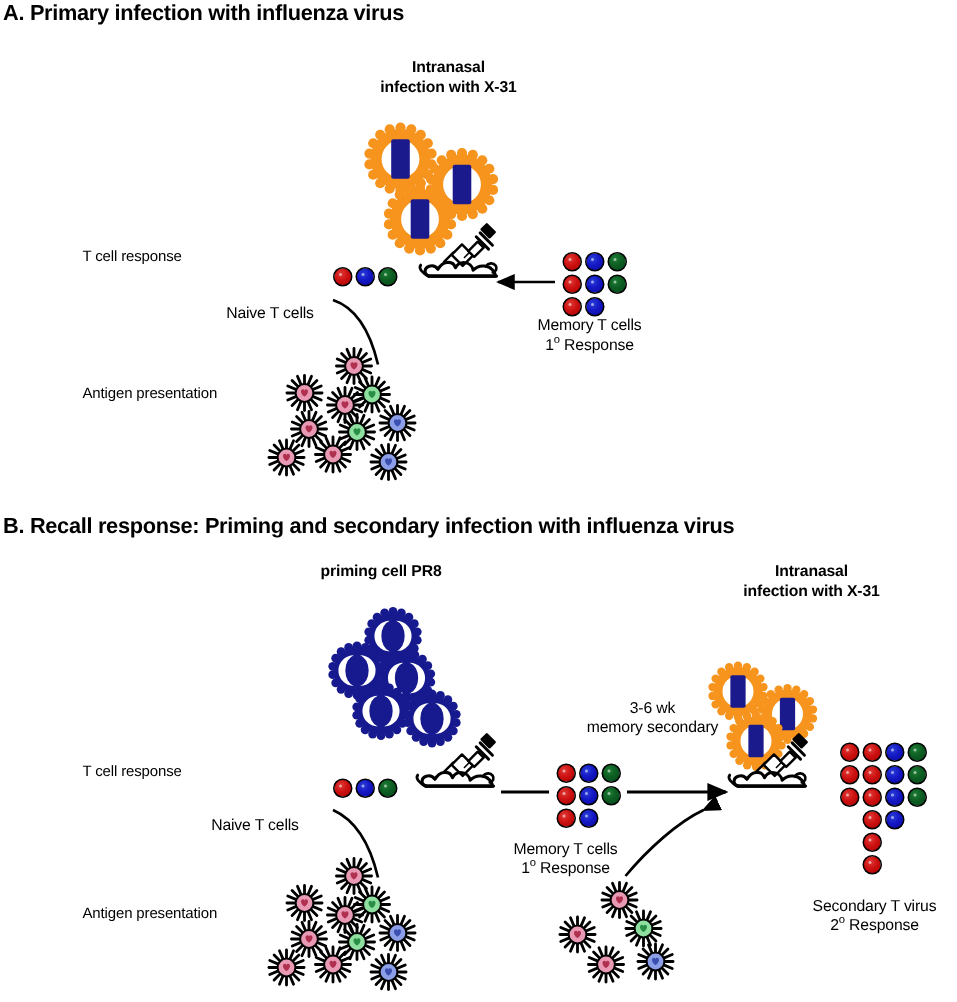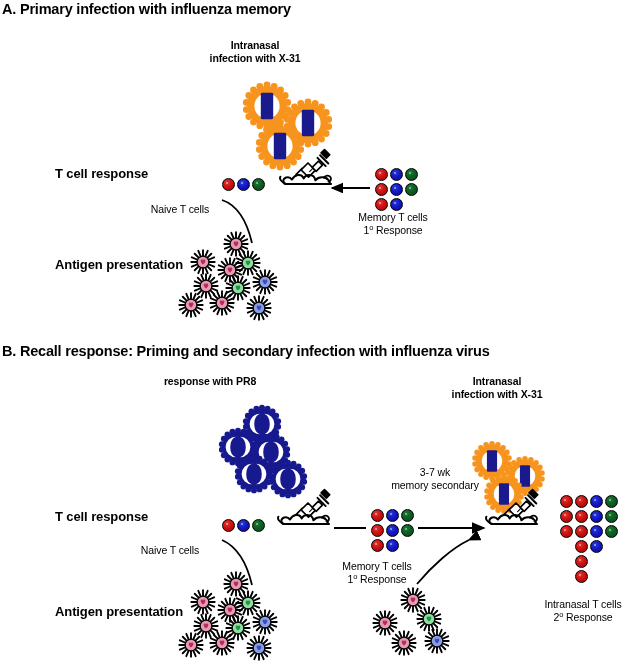--- a/index.html
+++ b/index.html
@@ -10,25 +10,25 @@
     -webkit-font-smoothing:none;
   }
   .fig{position:absolute;inset:0;}
   .abs{position:absolute;}
 
   
   .panel-title{
     font-size:14.5px;font-weight:bold;letter-spacing:-0.2px;white-space:nowrap;
   }
   .row-label{
-    font-size:13px;font-weight:bold;white-space:nowrap;letter-spacing:-0.1px;
+    font-size:10px;font-weight:normal;white-space:nowrap;letter-spacing:-0.1px;
   }
   .hdr{
     font-size:10.5px;font-weight:bold;white-space:nowrap;text-align:center;
-    line-height:13px;letter-spacing:-0.1px;
+    line-height:13px;letter-spacing:-0.1px;margin-left:44px;
   }
   .cap{
     font-size:10.5px;font-weight:normal;white-space:nowrap;text-align:center;
     line-height:13px;letter-spacing:-0.1px;
   }
   .cap sup{font-size:7.5px;vertical-align:super;line-height:0;}
 
   
   .tcell{
     position:absolute;width:13px;height:13px;border-radius:50%;
@@ -179,21 +179,21 @@
 
       <marker id="arrowhead" markerWidth="7" markerHeight="7" refX="6.2" refY="3" orient="auto">
         <path d="M 0 0 L 7 3 L 0 6 Z" fill="#000"></path>
       </marker>
       <marker id="arrowhead-l" markerWidth="7" markerHeight="7" refX="6.2" refY="3" orient="auto">
         <path d="M 0 0 L 7 3 L 0 6 Z" fill="#000"></path>
       </marker>
     </defs>
   </svg>
 
-  <div class="abs panel-title" style="left:2px;top:1px;">A. Primary infection with influenza memory</div>
+  <div class="abs panel-title" style="left:2px;top:1px;">A. Primary infection with influenza virus</div>
 
   <div class="abs hdr" style="left:175px;top:39px;width:160px;">
     <div>Intranasal</div>
     <div>infection with X-31</div>
   </div>
 
   <div class="abs row-label" style="left:55px;top:166px;">T cell response</div>
   <div class="abs row-label" style="left:55px;top:257px;">Antigen presentation</div>
 
   <div class="abs cap" style="left:120px;top:203px;width:120px;">Naive T cells</div>
@@ -304,45 +304,45 @@
         </g>
       <g transform="translate(259,308) scale(0.9)">
           <use href="#dc-blue"></use>
         </g>
     </g>
   </svg>
 
   <div class="abs panel-title" style="left:2px;top:343px;">B. Recall response: Priming and secondary infection with influenza virus</div>
 
   <div class="abs hdr" style="left:140px;top:375px;width:140px;">
-    <div>response with PR8</div>
+    <div>priming cell PR8</div>
   </div>
 
   <div class="abs hdr" style="left:427px;top:375px;width:140px;">
     <div>Intranasal</div>
     <div>infection with X-31</div>
   </div>
 
   <div class="abs cap" style="left:380px;top:466px;width:110px;">
-    <div>3-7 wk</div>
+    <div>3-6 wk</div>
     <div>memory secondary</div>
   </div>
 
   <div class="abs row-label" style="left:55px;top:509px;">T cell response</div>
   <div class="abs row-label" style="left:55px;top:604px;">Antigen presentation</div>
 
   <div class="abs cap" style="left:110px;top:544px;width:120px;">Naive T cells</div>
 
   <div class="abs cap" style="left:317px;top:560px;width:120px;">
     <div>Memory T cells</div>
     <div><span>1</span><sup>o</sup><span> Response</span></div>
   </div>
 
   <div class="abs cap" style="left:528px;top:598px;width:110px;">
-    <div>Intranasal T cells</div>
+    <div>Secondary T virus</div>
     <div><span>2</span><sup>o</sup><span> Response</span></div>
   </div>
 
   <div class="tgrid" style="left:222px;top:519px;">
     <div class="trow">
       <div class="tcell red" style="left:0px;">
           <span class="dot"></span>
         </div>
       <div class="tcell blue" style="left:15px;">
           <span class="dot"></span>

